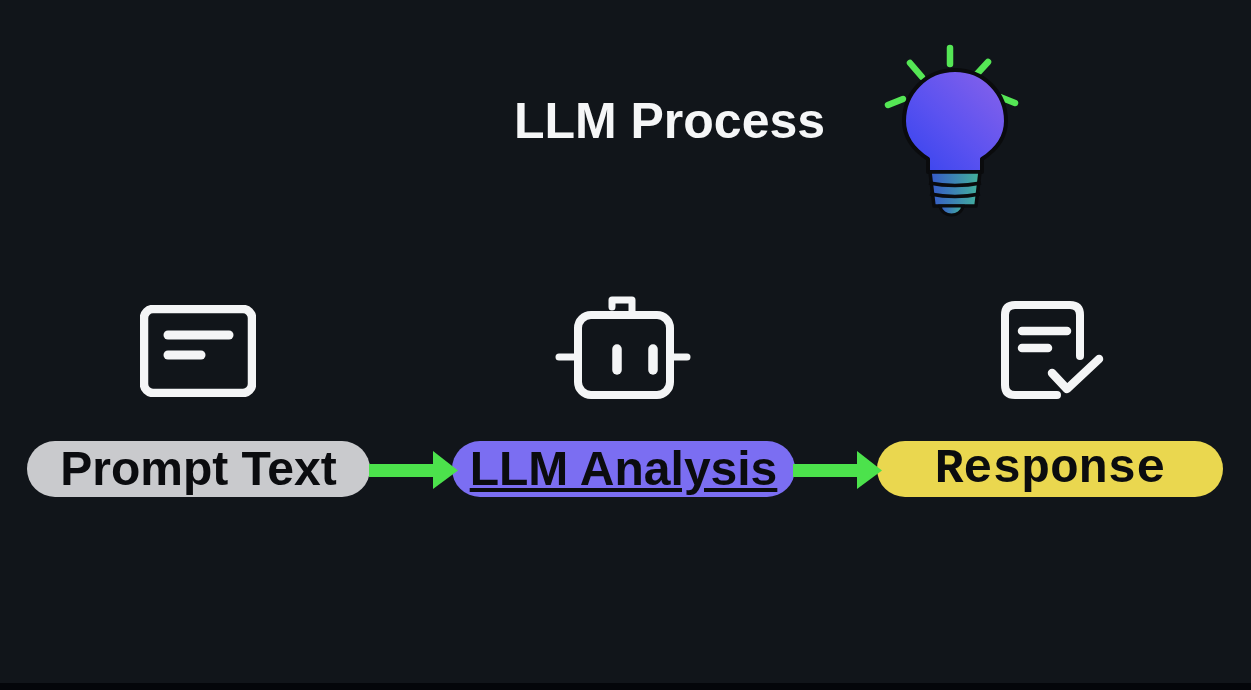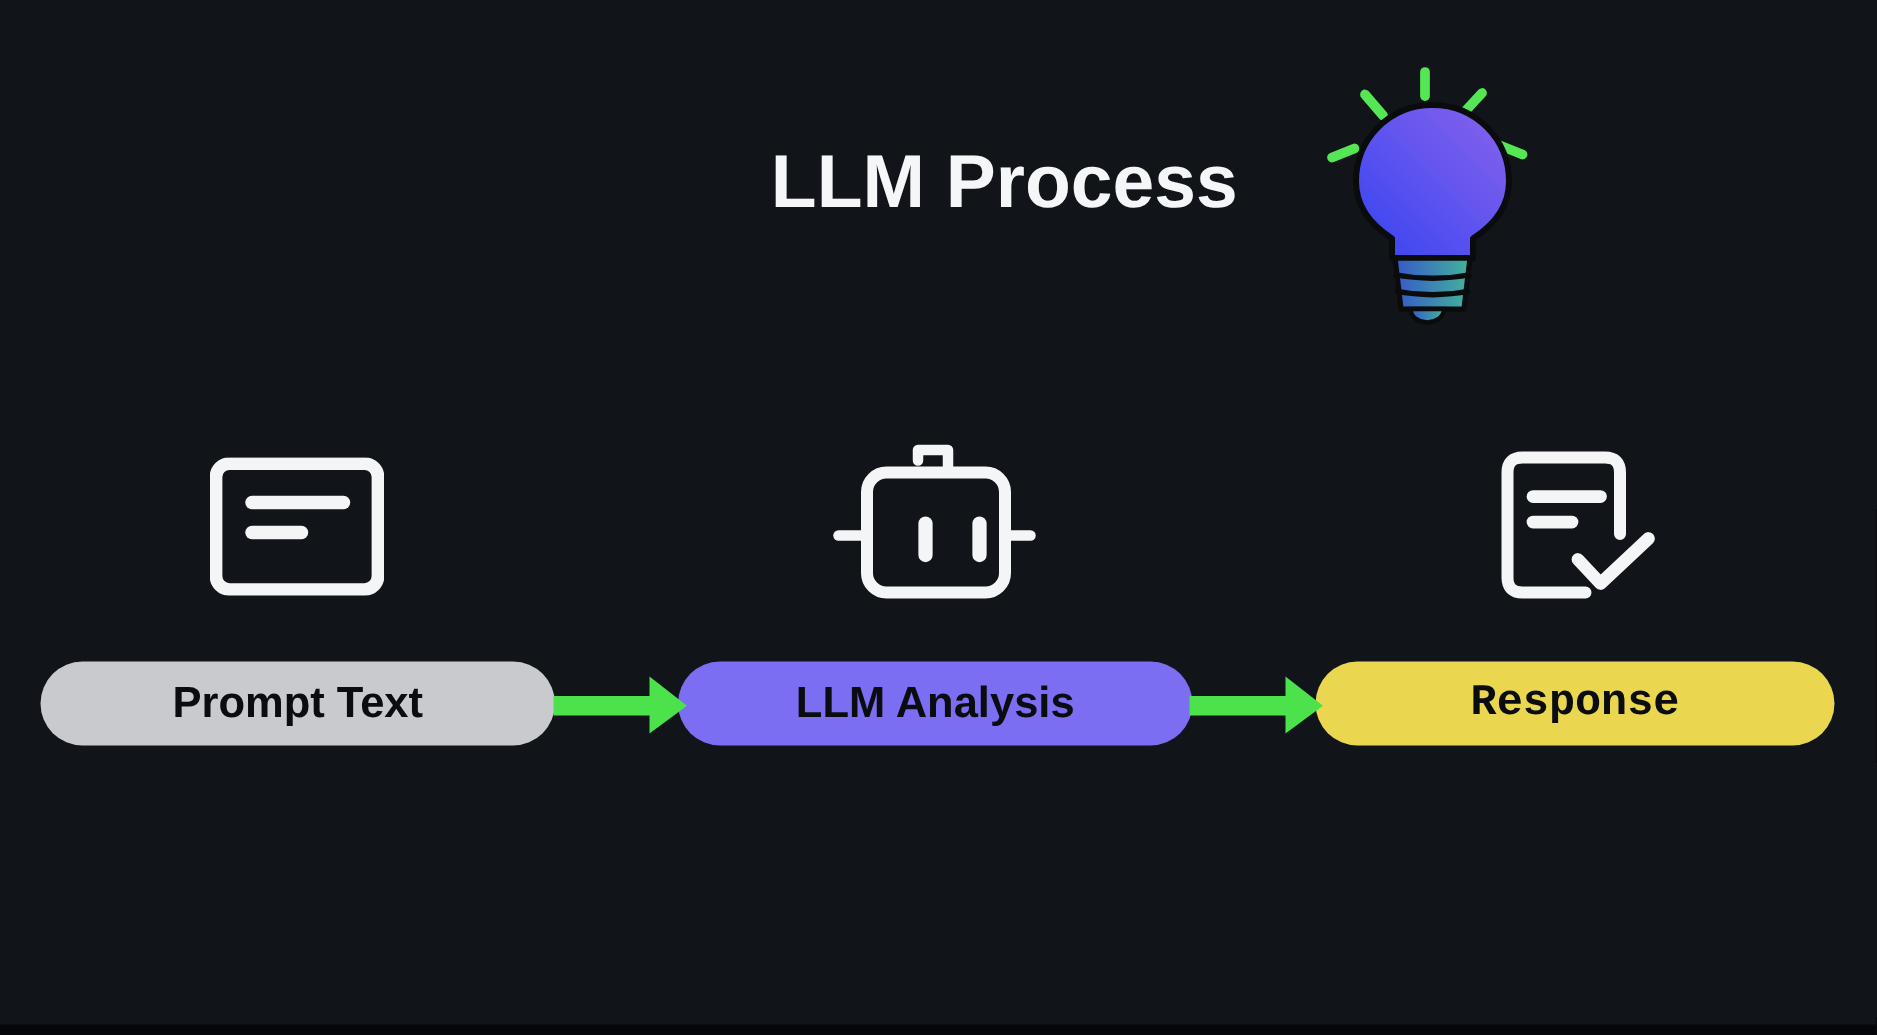--- a/index.html
+++ b/index.html
@@ -14,25 +14,25 @@
     font-size:50px;line-height:52px;font-weight:bold;
     color:#f5f6f7;letter-spacing:0px;margin:0;padding-left:44px;
   }
   .bulb{position:absolute;left:868px;top:30px;}
   .icon{position:absolute;}
   .icon-card{left:140px;top:305px;}
   .icon-robot{left:553px;top:293px;}
   .icon-doc{left:1000px;top:300px;}
   .node{
     position:absolute;top:441px;height:56px;border-radius:28px;
-    color:#0b0c0f;font-size:29px;font-weight:bold;line-height:56px;
+    color:#0b0c0f;font-size:48px;font-weight:bold;line-height:56px;
     text-align:center;white-space:nowrap;
   }
   .node-1{left:27px;width:343px;}
-  .node-2{left:452px;width:343px;}
+  .node-2{left:452px;width:343px;text-decoration:underline;}
   .node-3{left:877px;width:346px;}
   .arrow{position:absolute;top:450px;}
   .arrow-1{left:368px;}
   .arrow-2{left:792px;}
   .letterbox{
     position:absolute;left:0;bottom:0;width:1251px;height:7px;background:#04060a;
   }
 </style>
 </head>
 <body>

